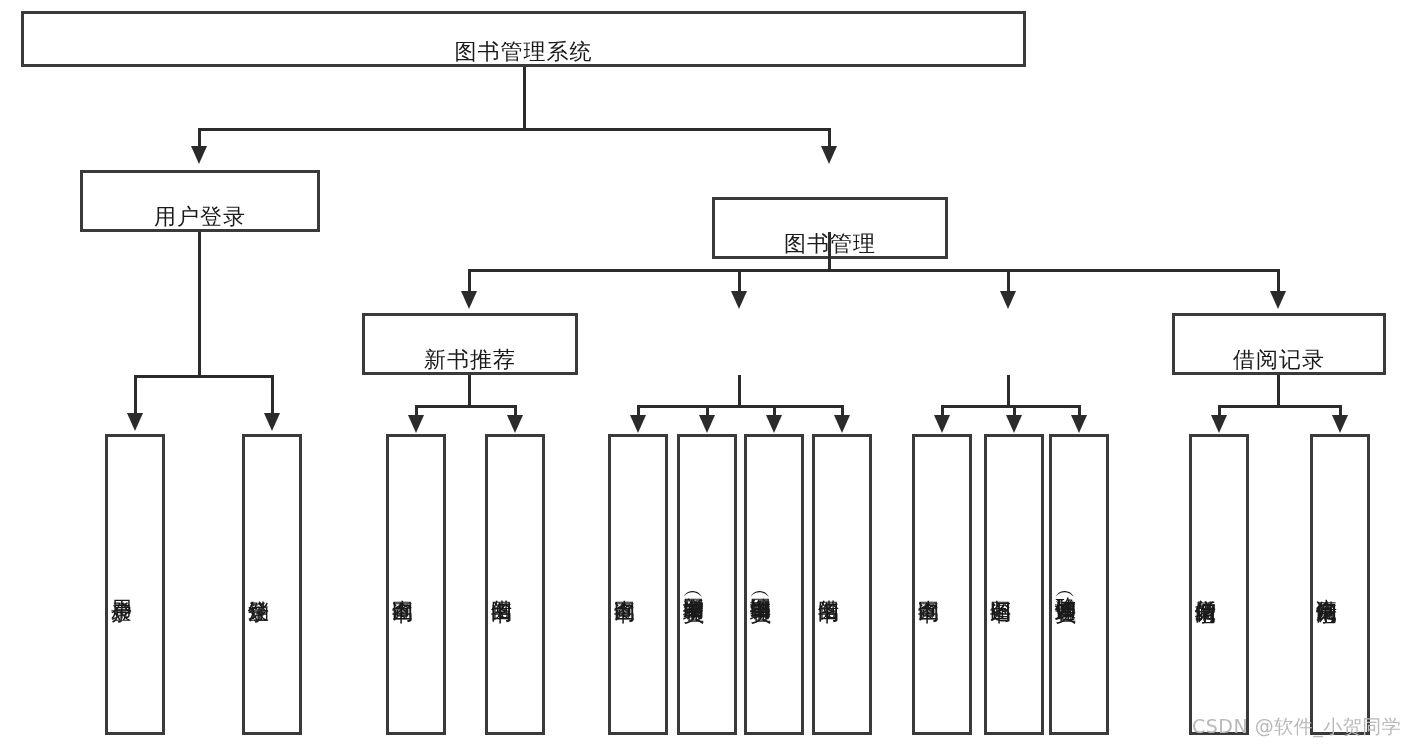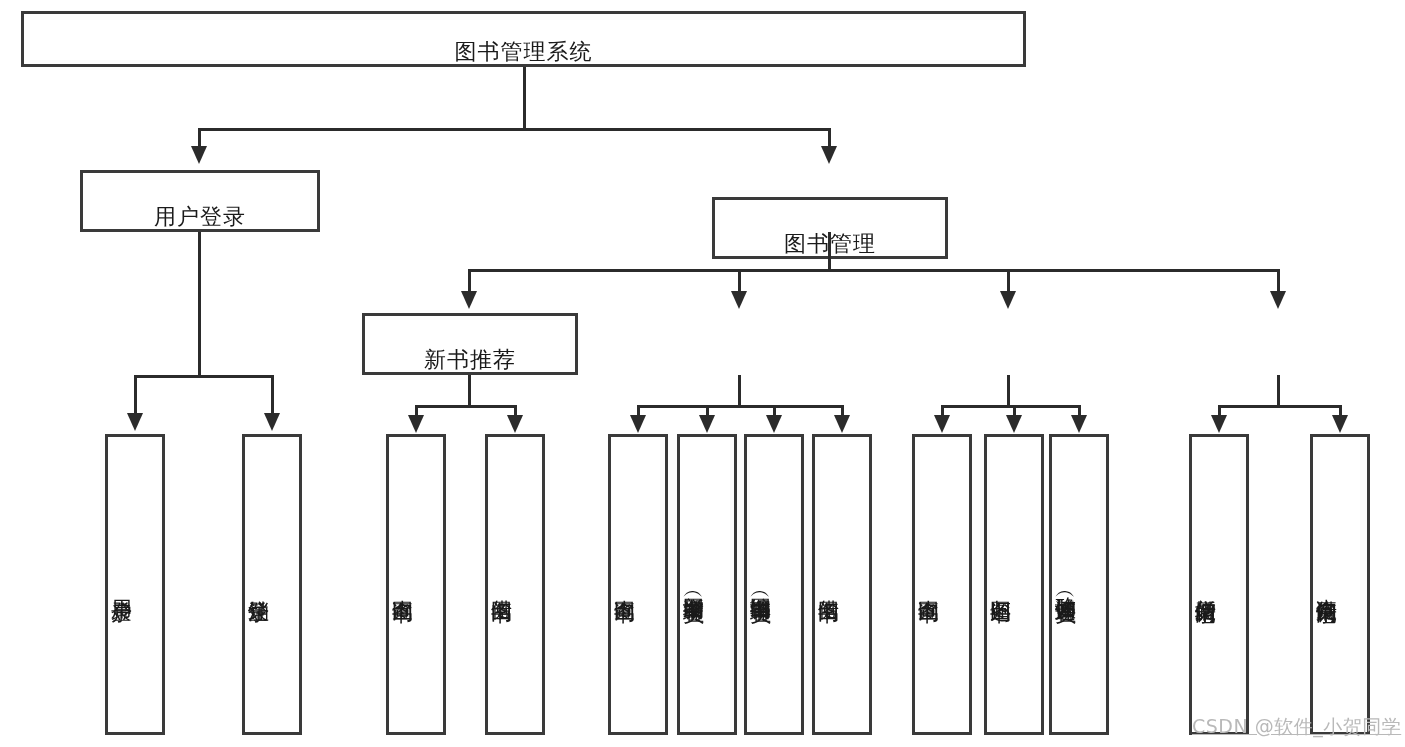--- a/index.html
+++ b/index.html
@@ -105,20 +105,23 @@
   <div class="edge edge-v" style="left:738px; top:269px; width:3px; height:24px;"></div>
   <div class="arrow" style="left:731px; top:291px;"></div>
   <div class="edge edge-v" style="left:1007px; top:269px; width:3px; height:24px;"></div>
   <div class="arrow" style="left:1000px; top:291px;"></div>
   <div class="edge edge-v" style="left:1277px; top:269px; width:3px; height:24px;"></div>
   <div class="arrow" style="left:1270px; top:291px;"></div>
 
   <div class="node node-h" style="left:362px; top:313px; width:216px; height:62px;">
     <span>新书推荐</span>
   </div>
+  <div class="node node-h" style="left:1172px; top:313px; width:214px; height:62px;">
+    <span>借阅记录</span>
+  </div>
 
   <div class="edge edge-v" style="left:468px; top:375px; width:3px; height:33px;"></div>
   <div class="edge edge-h" style="left:415px; top:405px; width:102px; height:3px;"></div>
   <div class="edge edge-v" style="left:415px; top:405px; width:3px; height:12px;"></div>
   <div class="arrow" style="left:408px; top:415px;"></div>
   <div class="edge edge-v" style="left:514px; top:405px; width:3px; height:12px;"></div>
   <div class="arrow" style="left:507px; top:415px;"></div>
 
   <div class="edge edge-v" style="left:738px; top:375px; width:3px; height:33px;"></div>
   <div class="edge edge-h" style="left:637px; top:405px; width:206px; height:3px;"></div>
@@ -184,15 +187,15 @@
     <span>确认归还（管理员）</span>
   </div>
 
   <div class="node node-v" style="left:1189px; top:434px; width:60px; height:301px;">
     <span>新增借阅记录</span>
   </div>
   <div class="node node-v" style="left:1310px; top:434px; width:60px; height:301px;">
     <span>查询借阅记录</span>
   </div>
 
-  <div class="watermark" style="left:1192px; top:714px;text-decoration:underline;">CSDN @软件_小贺同学</div>
+  <div class="watermark" style="left:1192px; top:714px;">CSDN @软件_小贺同学</div>
 
 </div>
 
 </body></html>

